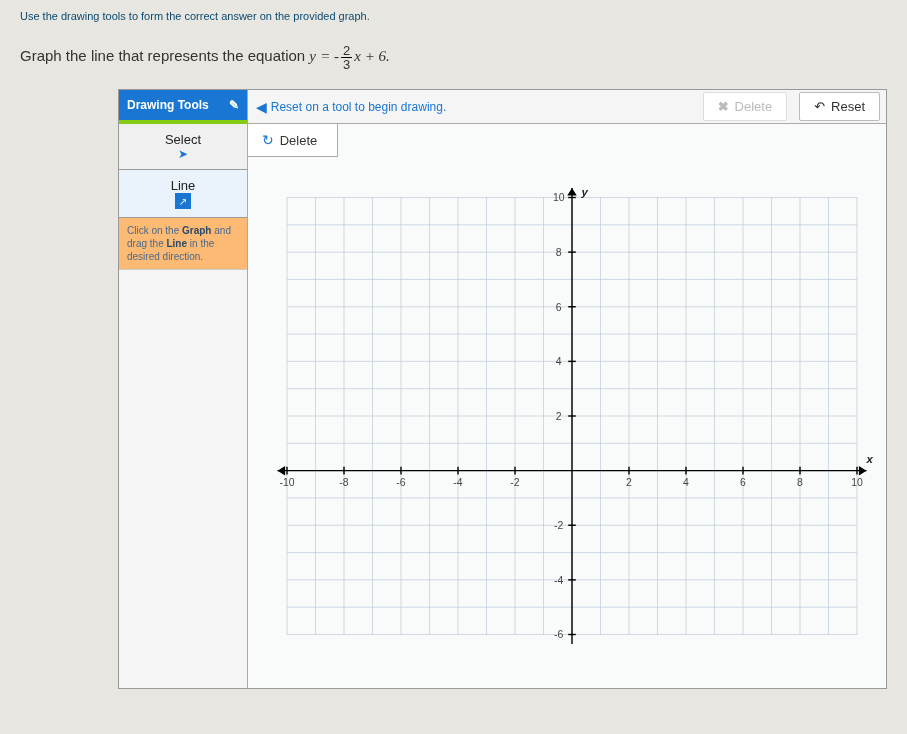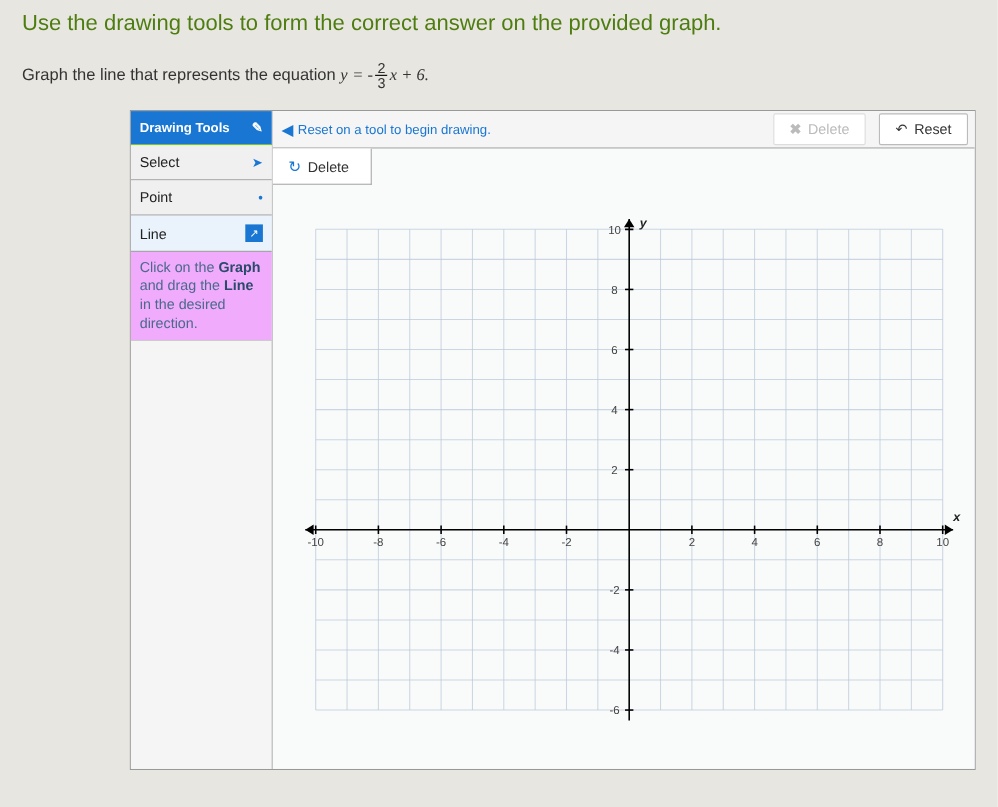--- a/index.html
+++ b/index.html
@@ -6,22 +6,22 @@
   body {
     font-family: Arial, sans-serif;
     background: #e8e6e0;
     padding: 10px 20px;
     width: 907px;
     height: 734px;
     overflow: hidden;
     position: relative;
   }
   .instructions {
-    font-size: 20px;
-    color: #4d7c0f;
+    font-size: 11px;
+    color: #0c4a6e;
     margin-bottom: 12px;
   }
   .equation-line {
     font-size: 15px;
     color: #333;
     margin-bottom: 18px;
     margin-top: 22px;
   }
   .equation-line .math {
     font-style: italic;
@@ -56,45 +56,45 @@
   }
   .tool-header {
     background: #1976d2;
     color: #fff;
     font-size: 12px;
     font-weight: bold;
     padding: 8px 8px;
     display: flex;
     align-items: center;
     justify-content: space-between;
-    border-bottom:1px solid #84cc16;
+    border-bottom:4px solid #84cc16;
   }
   .tool-header .pen { font-size:12px; }
   .tool-item {
     background: #f0f0f0;
     border-bottom: 1px solid #999;
     padding: 8px 8px;
     font-size: 13px;
     color: #222;
     display: flex;
     align-items: center;
-    justify-content: space-between;
     cursor: pointer;
+    flex-direction: column;
   }
   .tool-item .icon { font-size:12px; color:#1976d2; }
   .tool-item.line-active { background:#eaf2fb; }
   .tool-item.line-active .line-icon {
     width:16px; height:16px; background:#1976d2; display:flex; align-items:center; justify-content:center; color:#fff; font-size:10px;
   }
   .tool-hint {
     padding: 6px 8px;
-    font-size: 13px;
+    font-size: 10px;
     color: #4a6a8a;
     line-height:1.3;
-    background:#f0abfc;
+    background:#fdba74;
     border-bottom:1px solid #ccc;
   }
   .tool-hint b { color:#2a4a6a; }
   
   .canvas-area {
     flex: 1;
     position: relative;
     background:#f9fafa;
   }
   .top-bar {
@@ -171,24 +171,20 @@
 
 <div class="workspace">
   <div class="sidebar">
     <div class="tool-header">
       <span>Drawing Tools</span>
       <span class="pen">✎</span>
     </div>
     <div class="tool-item">
       <span>Select</span>
       <span class="icon">➤</span>
-    </div>
-    <div class="tool-item">
-      <span>Point</span>
-      <span class="icon" style="color:#1976d2;">•</span>
     </div>
     <div class="tool-item line-active">
       <span>Line</span>
       <span class="line-icon">↗</span>
     </div>
     <div class="tool-hint">Click on the <b>Graph</b> and drag the <b>Line</b> in the desired direction.</div>
   </div>
 
   <div class="canvas-area">
     <div class="top-bar">

